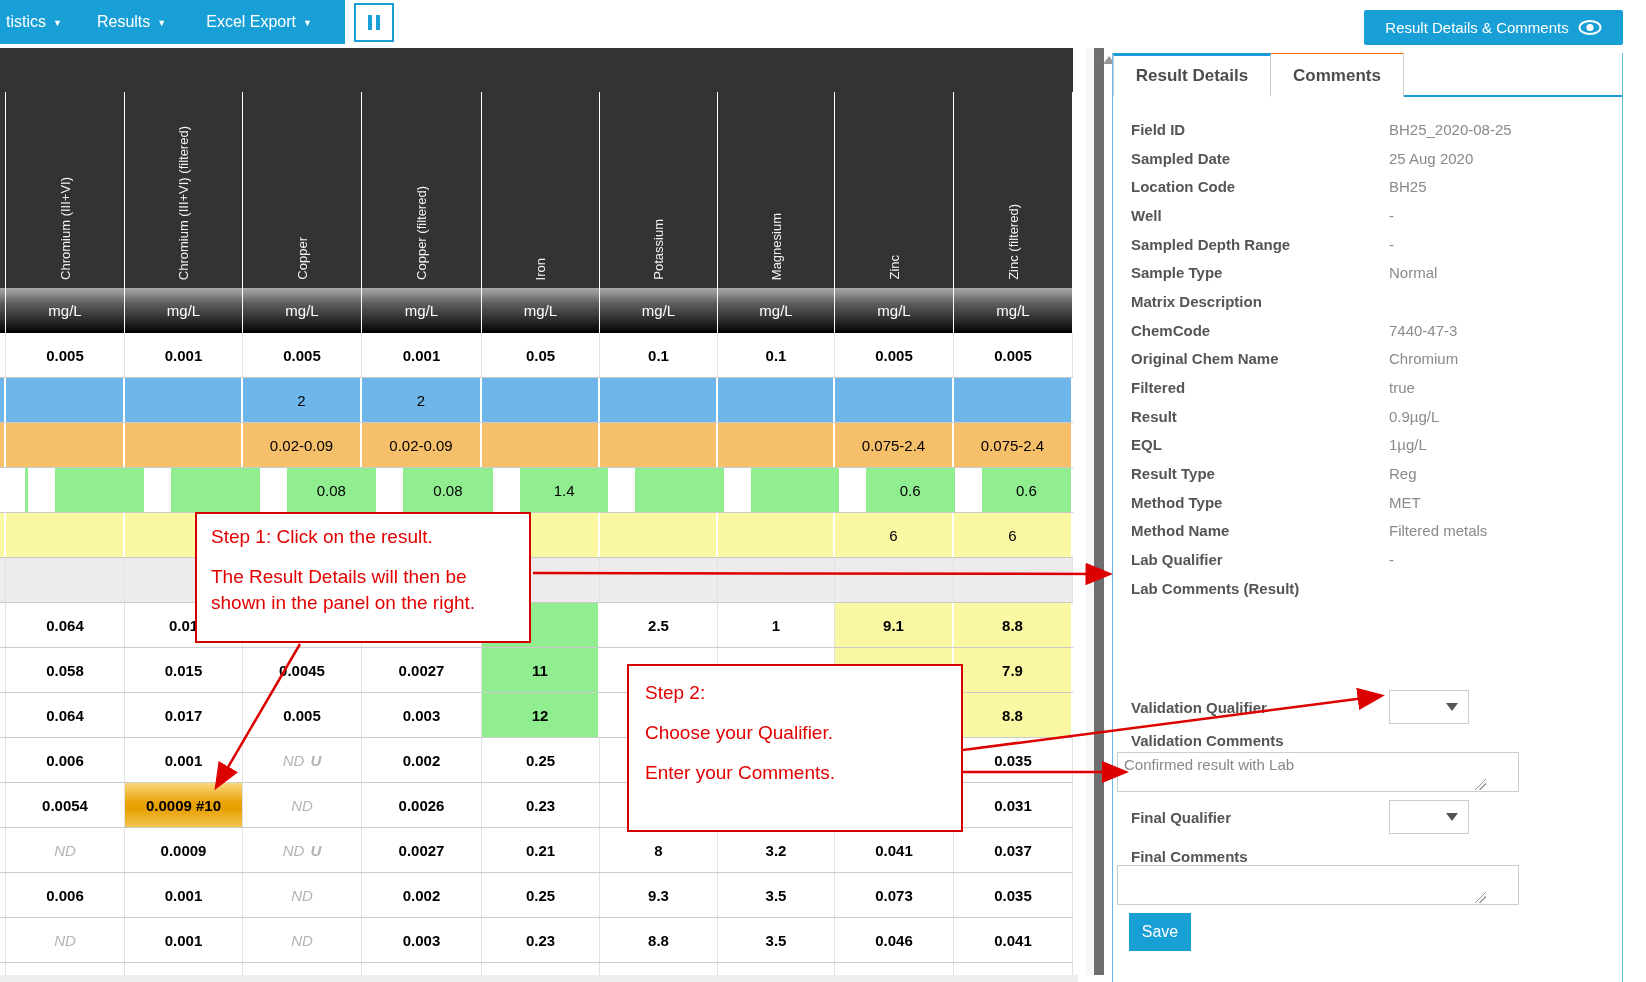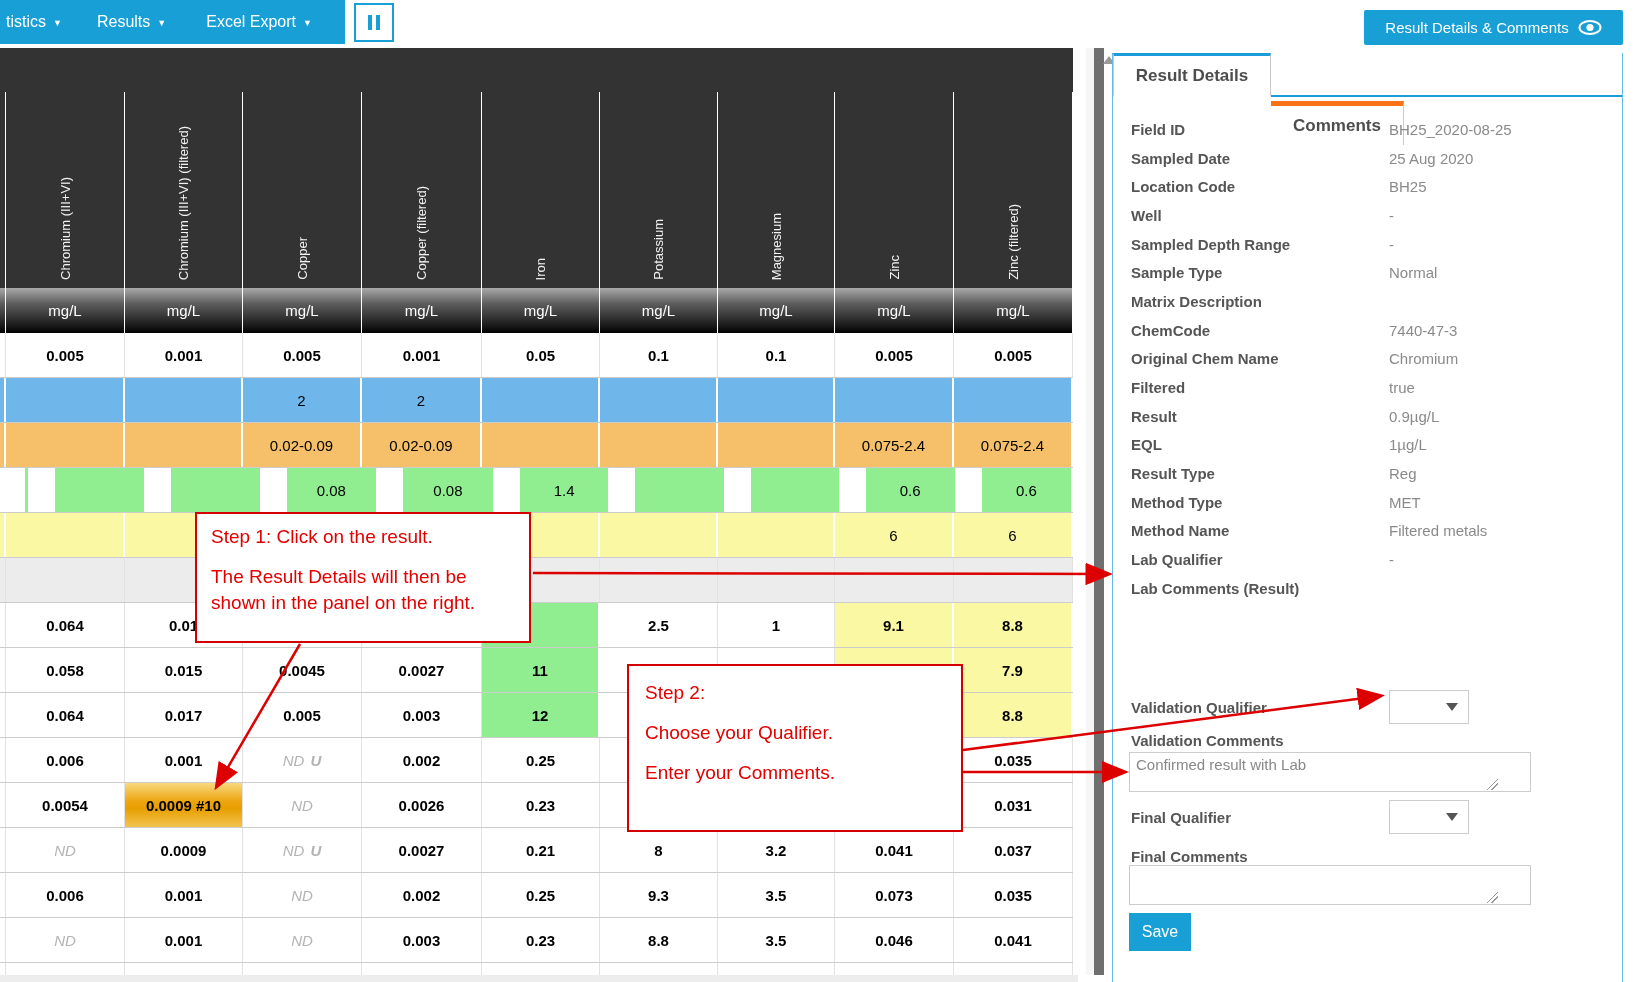--- a/index.html
+++ b/index.html
@@ -66,33 +66,33 @@
 
   
   .panel { position:absolute; left:1112px; top:53px; width:511px; height:929px;
     background:#fff; z-index:20; border-left:1px solid #63bce7;
     border-right:1px solid #63bce7; }
   .tabbar { display:flex; height:44px; border-bottom:2px solid #1b9cd8; }
   .tab { height:44px; display:flex; align-items:center; justify-content:center;
     font-size:17px; font-weight:bold; color:#4d4d4d; cursor:pointer; background:#fff; }
   .tab.active { width:158px; border-top:3px solid #1b9cd8; border-left:1px solid #ccc;
     border-right:1px solid #ccc; margin-bottom:-2px; border-bottom:2px solid #fff; }
-  .tab.inactive { width:133px; border-top:5px solid #f97316; border-right:1px solid #ccc;margin-top:48px; }
+  .tab.inactive { width:133px; border-top:1px solid #f97316; border-right:1px solid #ccc; }
   .fields { margin-top:18px; padding-left:18px; }
   .f-row { display:flex; align-items:center; height:28.7px; }
   .f-label { width:258px; font-size:15px; font-weight:bold; color:#555; }
   .f-value { font-size:15px; color:#8a8a8a; }
   .form-abs { position:absolute; left:0; top:0; width:100%; }
   .q-label { position:absolute; left:18px; font-size:15px; font-weight:bold; color:#555; }
   .dropdown { position:absolute; left:276px; width:80px; height:34px; background:#fff;
     border:1px solid #ccc; display:flex; align-items:center; justify-content:flex-end;
     padding-right:10px; cursor:pointer; }
   .dd-caret { width:0; height:0; border-left:6px solid transparent;
     border-right:6px solid transparent; border-top:8px solid #555; }
-  .ta-wrap { position:absolute; left:16px; width:372px; }
+  .ta-wrap { position:absolute; left:4px; width:372px; }
   textarea.cmt { width:402px; height:40px; border:1px solid #ccc; resize:none;
     font-family:"Liberation Sans",sans-serif; font-size:15px; color:#888;
     padding:3px 6px; outline:none; }
   .resize-handle { position:absolute; right:3px; bottom:6px; width:11px; height:11px;
     background:
       linear-gradient(135deg, transparent 46%, #999 46%, #999 52%, transparent 52%,
         transparent 68%, #999 68%, #999 74%, transparent 74%);
     pointer-events:none; }
   .save-btn { position:absolute; left:16px; background:#189fd6; color:#fff; border:none;
     font-family:"Liberation Sans",sans-serif; font-size:16px; width:62px; height:38px;

